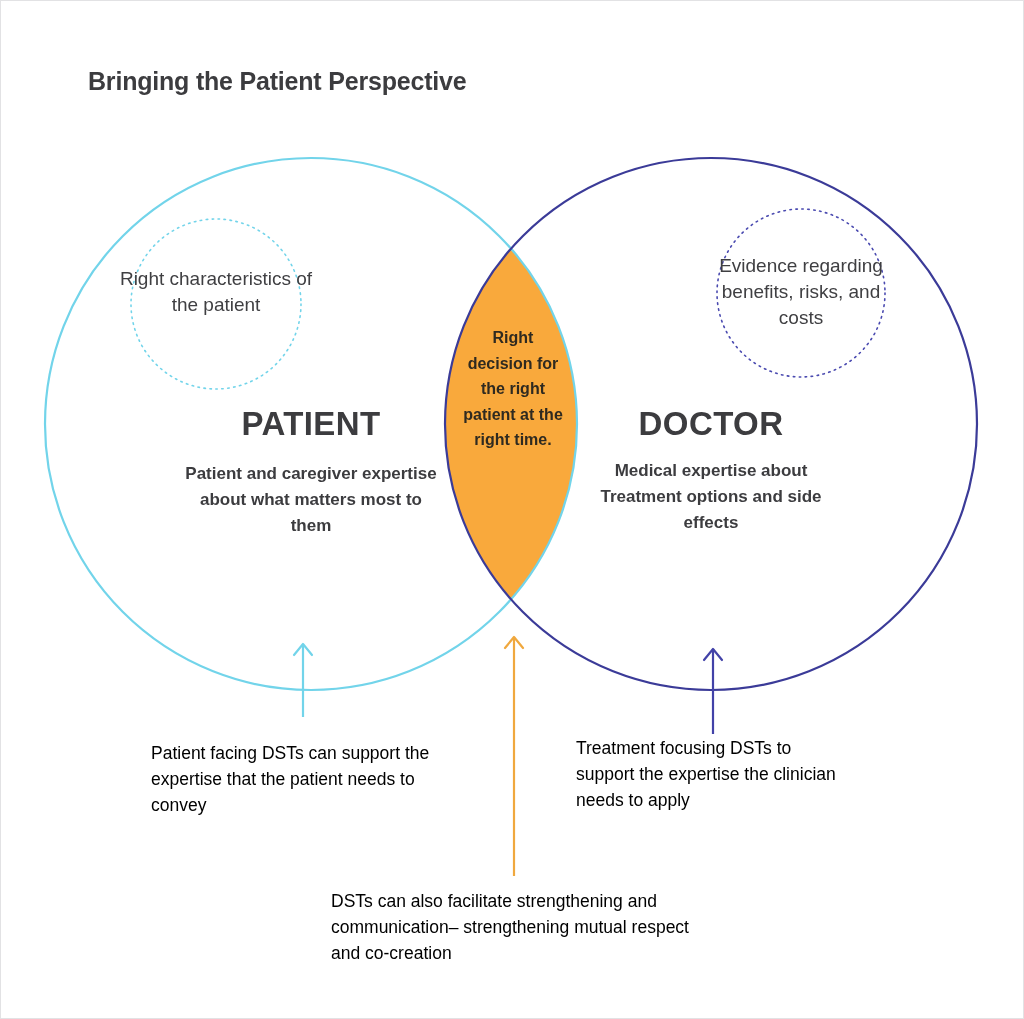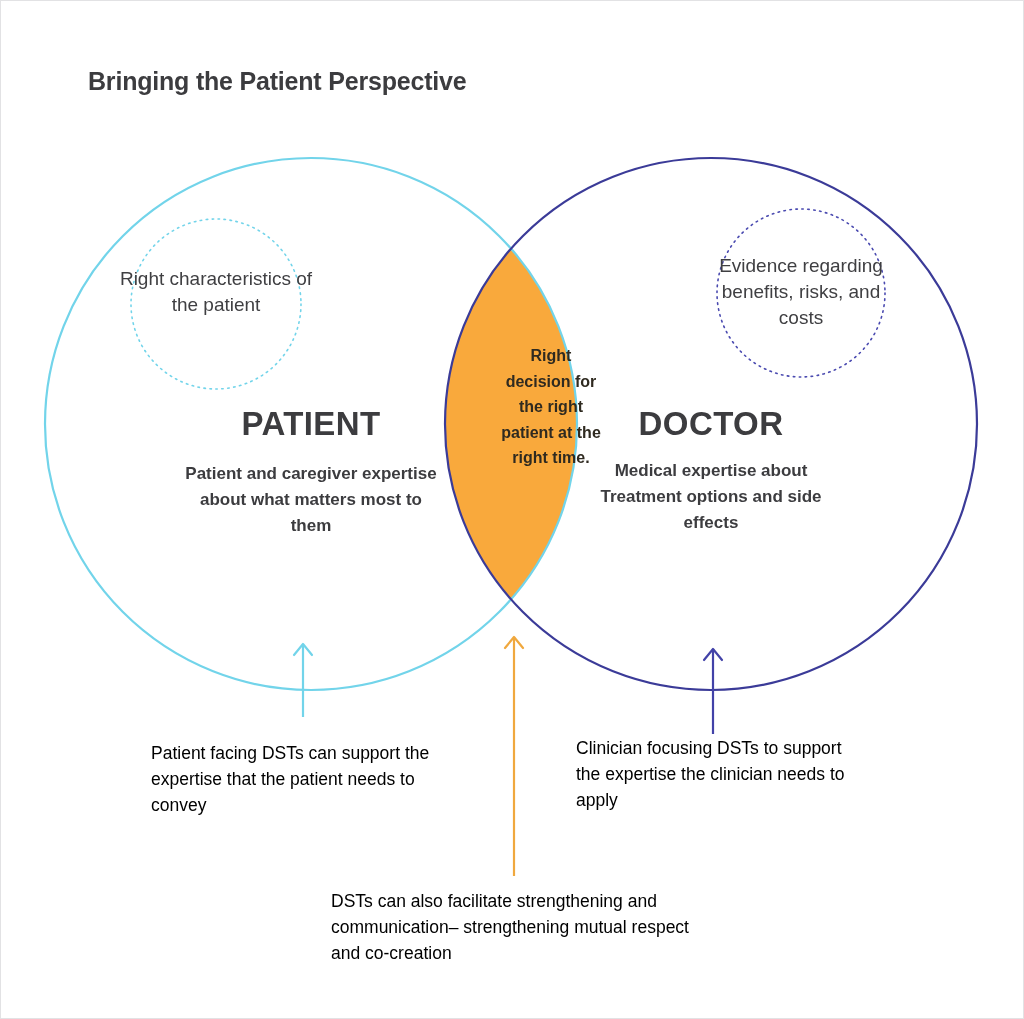--- a/index.html
+++ b/index.html
@@ -87,27 +87,26 @@
     top: 460px;
     width: 264px;
   }
   #doctor-sub {
     left: 578px;
     top: 457px;
     width: 264px;
   }
   #lens-text {
     left: 462px;
-    top: 342px;
+    top: 324px;
     width: 100px;
     font-size: 16px;
     font-weight: bold;
     line-height: 25.5px;
     color: #2f2a20;
-    margin-left: 38px;
   }
   .note {
     position: absolute;
     font-size: 17.5px;
     line-height: 26px;
     color: #000000;
     text-align: left;
   }
   #note-left {
     left: 150px;
@@ -174,17 +173,17 @@
   <div class="txt sub-label" id="patient-sub">Patient and caregiver expertise about what matters most to them</div>
 
   <div class="txt big-label" id="doctor-title">DOCTOR</div>
 
   <div class="txt sub-label" id="doctor-sub">Medical expertise about Treatment options and side effects</div>
 
   <div class="txt" id="lens-text">Right decision for the right patient at the right time.</div>
 
   <div class="note" id="note-left">Patient facing DSTs can support the expertise that the patient needs to convey</div>
 
-  <div class="note" id="note-right">Clinician focusing DSTs to support the expertise the clinician needs to apply</div>
+  <div class="note" id="note-right">Treatment focusing DSTs to support the expertise the clinician needs to apply</div>
 
   <div class="note" id="note-bottom">DSTs can also facilitate strengthening and communication– strengthening mutual respect and co-creation</div>
 
 </div>
 
 </body></html>

